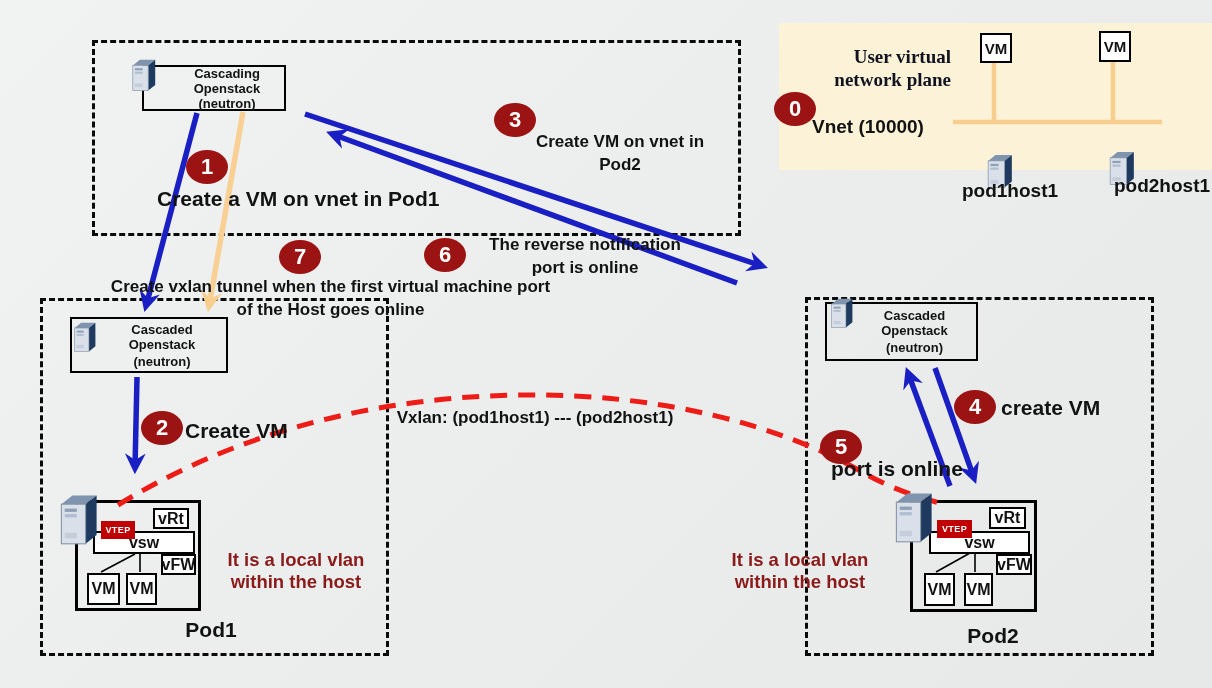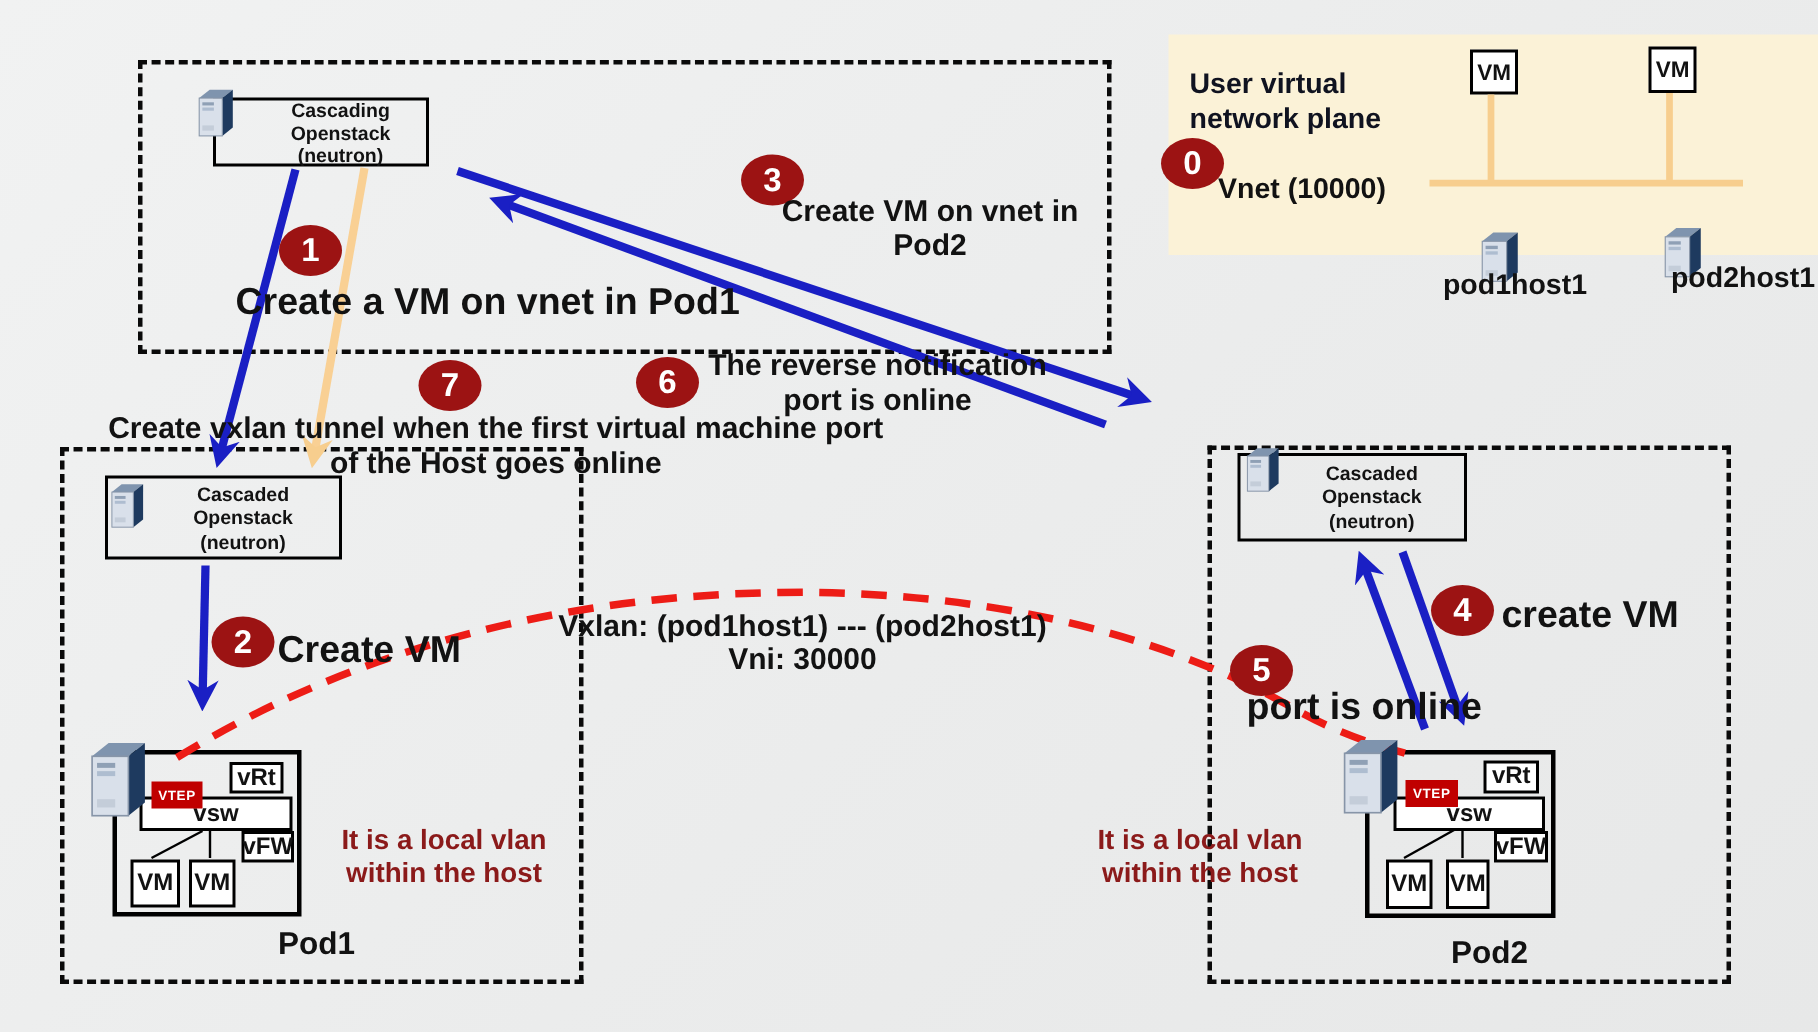--- a/index.html
+++ b/index.html
@@ -14,27 +14,27 @@
   .srv-text{display:flex;flex-direction:column;justify-content:center;align-items:center;
     height:100%;padding-left:26px;font-weight:700;font-size:13px;line-height:15px;text-align:center;}
   .host{position:absolute;border:3px solid #000;box-sizing:border-box;z-index:2;}
   .inner{position:absolute;background:#fff;border:2px solid #000;box-sizing:border-box;
     display:flex;align-items:center;justify-content:center;font-weight:700;font-size:16px;}
   .vtep{position:absolute;background:#c00000;color:#fff;display:flex;align-items:center;
     justify-content:center;font-weight:700;font-size:9px;letter-spacing:.4px;z-index:3;margin-top:10px;}
   .badge{position:absolute;width:42px;height:34px;border-radius:50%;background:#9c1313;
     color:#fff;display:flex;align-items:center;justify-content:center;
     font-weight:700;font-size:22px;z-index:8;}
-  .txt{position:absolute;font-weight:700;font-size:25px;z-index:8;white-space:nowrap;}
-  .txt-c{position:absolute;font-weight:700;font-size:20px;z-index:8;text-align:center;line-height:23px;}
+  .txt{position:absolute;font-weight:700;font-size:21px;z-index:8;white-space:nowrap;}
+  .txt-c{position:absolute;font-weight:700;font-size:17px;z-index:8;text-align:center;line-height:23px;}
   .note{position:absolute;font-weight:700;font-size:18.5px;line-height:22px;color:#8b1a1a;
     text-align:center;z-index:8;}
   .pod-label{position:absolute;font-weight:700;font-size:21px;text-align:center;z-index:8;}
   .plane-title{position:absolute;font-weight:700;font-size:19px;line-height:23px;
-    text-align:left;color:#101320;z-index:8;}
+    text-align:right;color:#101320;z-index:8;font-family:Liberation Serif, serif;}
   .vm-box{position:absolute;background:#fff;border:2px solid #000;box-sizing:border-box;
     display:flex;align-items:center;justify-content:center;font-weight:700;font-size:15px;z-index:2;}
   .host-label{position:absolute;font-weight:700;font-size:19px;z-index:8;white-space:nowrap;margin-left:11px;}
   .icon{position:absolute;z-index:6;}
   .arrow-layer{position:absolute;left:0;top:0;z-index:5;}
   .hidden-defs{position:absolute;width:0;height:0;overflow:hidden;}
 </style>
 </head>
 <body>
 
@@ -150,21 +150,20 @@
   <div class="badge" style="left:279px;top:240px;">
     <span>7</span>
   </div>
   <div class="txt-c" style="left:68px;top:275px;width:525px;">
     <div>Create vxlan tunnel when the first virtual machine port</div>
     <div>of the Host goes online</div>
   </div>
 
   <div class="txt-c" style="left:350px;top:407px;width:370px;line-height:22px;">
     <div>Vxlan: (pod1host1)  --- (pod2host1)</div>
-    <div>Vni:  30000</div>
   </div>
 
   <div class="solid-box" style="left:70px;top:317px;width:158px;height:56px;">
     <div class="srv-text">
       <div>Cascaded</div>
       <div>Openstack</div>
       <div style="margin-top:2px;">(neutron)</div>
     </div>
   </div>
   <svg class="icon" style="left:72px;top:320px;" width="26" height="33">

